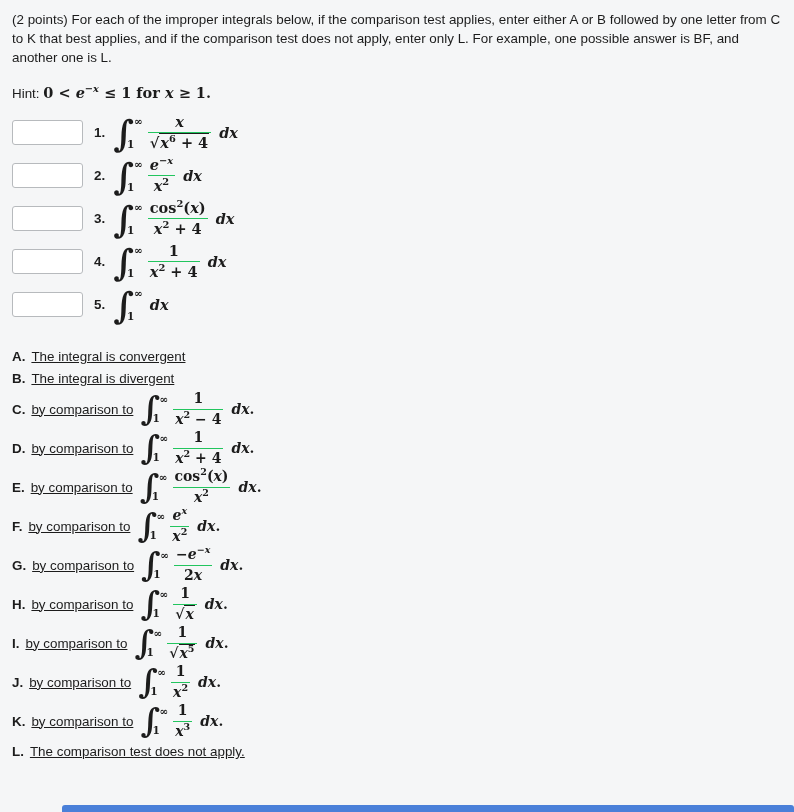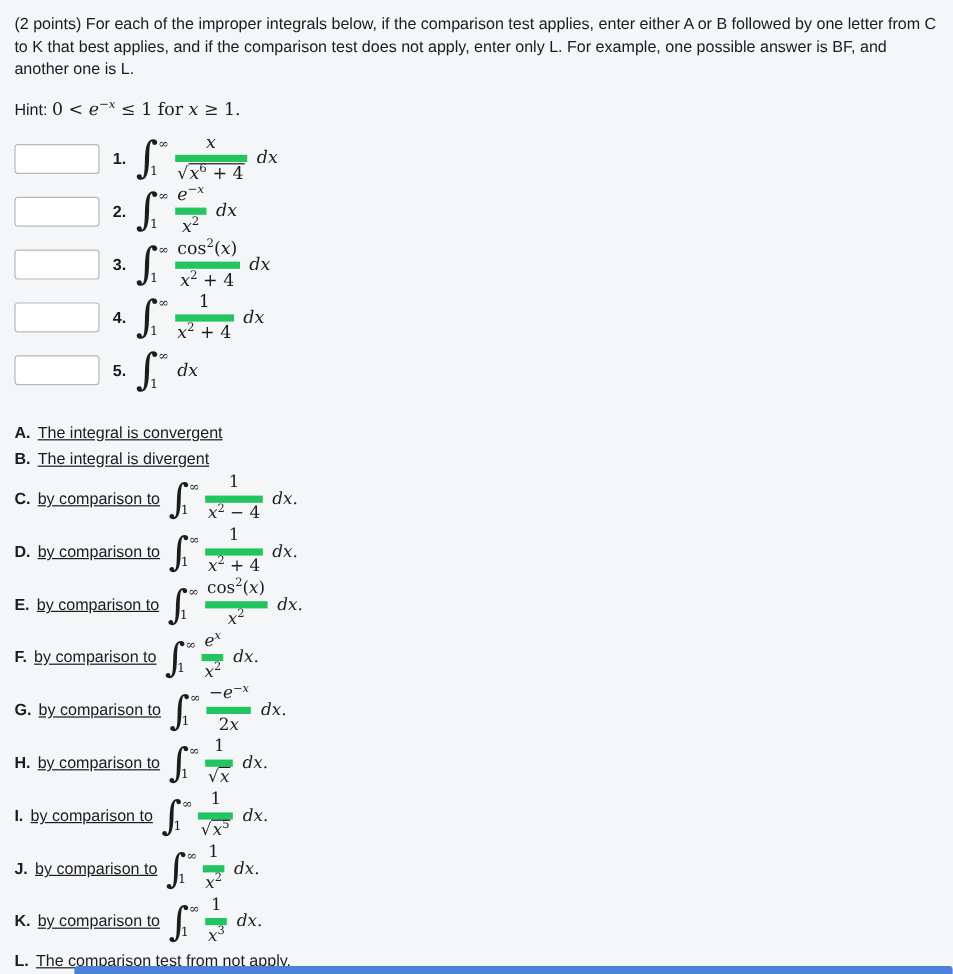--- a/index.html
+++ b/index.html
@@ -5,42 +5,42 @@
   *{box-sizing:border-box;}
   html,body{margin:0;padding:0;}
   body{
     width:794px;height:812px;position:relative;overflow:hidden;
     background:#f5f6f7;color:#1c1c1c;
     font-family:"Liberation Sans",sans-serif;
   }
   .content{padding:10px 12px 0 12px;}
   .statement{font-size:13.4px;line-height:19px;margin:0;max-width:776px;}
   .hint{margin:17px 0 0 0;font-size:13.4px;}
-  .math{font-family:"DejaVu Serif",serif;font-size:14.5px;}
+  .math{font-family:"DejaVu Serif",serif;font-size:14.5px;font-weight:bold;}
   .math i{font-style:italic;}
   sup{font-size:68%;line-height:0;}
   .problems{margin-top:10px;}
   .prow{display:flex;align-items:center;min-height:43px;}
   .ansbox{
     width:71px;height:25px;border:1px solid #b7babd;border-radius:3px;
     background:#fff;margin-right:11px;flex:0 0 auto;font-size:13px;padding:0 6px;
     font-family:"Liberation Sans",sans-serif;
   }
   .pnum{font-weight:bold;font-size:13.4px;margin-right:8px;}
   .integral{display:inline-flex;align-items:center;}
   .intblk{display:inline-flex;margin-right:2px;}
   .intsign{font-family:"DejaVu Serif",serif;font-size:36px;line-height:38px;}
   .lims{
     display:flex;flex-direction:column;justify-content:space-between;
     font-family:"DejaVu Serif",serif;font-size:10.5px;padding:1px 0 2px 0;
   }
   .lims .lo{margin-left:-7px;}
   .frac{display:inline-block;text-align:center;vertical-align:middle;margin:0 3px;line-height:1.25;}
   .frac .num{display:block;padding:0 2px 1px;}
-  .frac .den{display:block;border-top:6px solid #22c55e;padding:1px 2px 0;}
+  .frac .den{display:block;border-top:1px solid #22c55e;padding:1px 2px 0;}
   .o{border-top:1px solid #1c1c1c;padding:0 1px;}
   .dx{margin-left:5px;}
   .options{margin-top:20px;font-size:13.4px;}
   .orow{display:flex;align-items:center;min-height:21px;margin:1px 0;}
   .olet{font-weight:bold;margin-right:6px;white-space:nowrap;}
   .otext{margin-right:7px;white-space:nowrap;text-decoration:underline;}
   .orow .intsign{font-size:33px;line-height:34px;}
   .orow .math{font-size:14px;}
   .bottombar{
     position:absolute;left:62px;right:0;bottom:0;height:7px;
@@ -332,20 +332,20 @@
         <span class="frac">
           <span class="num">1</span>
           <span class="den"><i>x</i><sup>3</sup></span>
         </span>
         <span class="dx"><i>dx</i>.</span>
       </span>
     </div>
 
     <div class="orow">
       <span class="olet">L.</span>
-      <span class="otext">The comparison test from not apply.</span>
+      <span class="otext">The comparison test does not apply.</span>
     </div>
 
   </div>
 
 </div>
 
 <div class="bottombar" style="background: rgb(74, 128, 217);"></div>
 
 </body></html>

